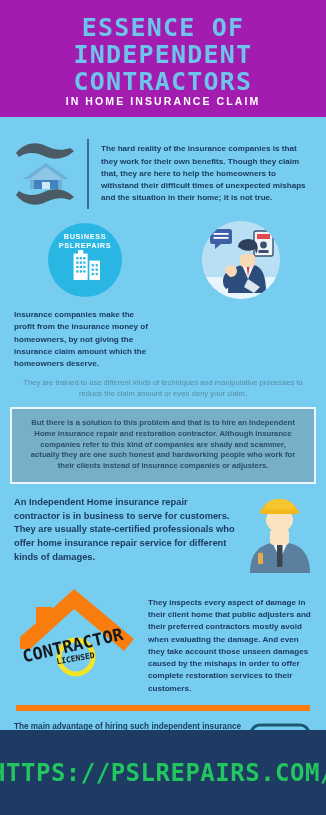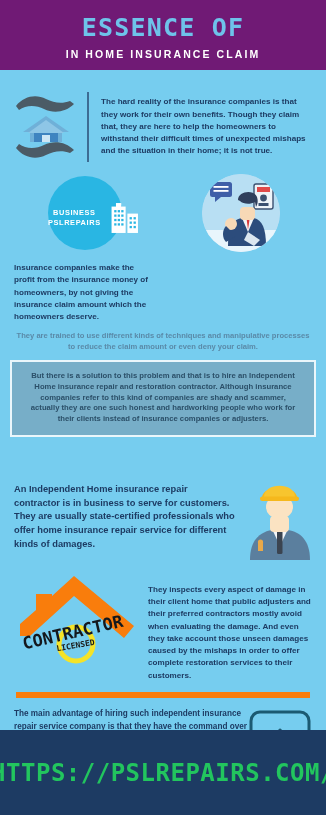--- a/index.html
+++ b/index.html
@@ -7,74 +7,74 @@
   body {
     font-family:"Liberation Sans", sans-serif;
     background:#76cdef;
     position:relative;
     overflow:hidden;
   }
   .page { width:326px; height:815px; position:relative; background:#76cdef; }
 
   
   .header {
-    background:#701a75;
+    background:#a21caf;
     padding:14px 10px 10px;
     text-align:center;
   }
   .header h1 {
     font-family:"DejaVu Sans Mono", monospace;
     color:#6ec3ea;
     font-size:25px;
     line-height:1.08;
     font-weight:bold;
     letter-spacing:1.2px;
     text-transform:uppercase;
   }
   .header .subtitle {
-    margin-top:7px;
+    margin-top:0;
     color:#ffffff;
     font-size:10.5px;
     font-weight:bold;
     letter-spacing:2.1px;
     text-transform:uppercase;
   }
   .header-rule { height:5px; background:#76cdef; }
 
   
   .body-text {
     color:#1d3b63;
     font-size:8.1px;
     line-height:1.52;
     font-weight:bold;
   }
   .muted-text {
     color:#5a8aa8;
     font-size:7.6px;
     line-height:1.42;
-    font-weight:bold;
+    font-weight:normal;
     text-align:center;
   }
 
   
   .block1 { display:flex; padding:15px 14px 4px; align-items:center; gap:9px;justify-content:center; }
   .hands-icon { flex:0 0 64px; height:74px; position:relative; }
   .divider-v { width:2px; background:#3d6c93; align-self:stretch; margin:2px 3px 2px 0; }
   .block1 .body-text { flex:1; }
 
   
   .two-col { display:flex; padding:6px 14px 0; gap:14px; }
   .col { flex:1; }
   .col-figure { height:78px; display:flex; align-items:center; justify-content:center; }
   .col .body-text { margin-top:10px; }
 
   .biz-circle {
     width:74px; height:74px; border-radius:50%;
     background:#29b6e3;
-    display:flex; flex-direction:row;
+    display:flex; flex-direction:column;
     align-items:center; justify-content:flex-start;
     padding-top:9px;
   }
   .biz-circle .cap {
     color:#ffffff; font-size:7.4px; font-weight:bold;
     letter-spacing:.6px; line-height:1.22; text-align:center;
   }
 
   .adjuster-circle {
     width:78px; height:78px; border-radius:50%;
@@ -91,21 +91,21 @@
     background:#77aec8;
     border:2px solid #eaf6fb;
     padding:9px 16px 10px;
   }
   .callout p {
     color:#2b4f68; font-size:7.7px; line-height:1.4;
     font-weight:bold; text-align:center;
   }
 
   
-  .block3 { position:relative; padding:12px 14px 6px; min-height:72px;margin-top:34px; }
+  .block3 { position:relative; padding:12px 14px 6px; min-height:72px; }
   .block3 .body-text {
     width:222px; font-size:9.3px; line-height:1.48; font-weight:bold;
   }
   .worker {
     position:absolute; right:12px; bottom:-2px; width:70px; height:88px;
   }
 
   
   .block4 { display:flex; padding:6px 12px 0; gap:6px; align-items:flex-start; }
   .contractor-logo { flex:0 0 130px; height:98px; position:relative; }
@@ -131,20 +131,22 @@
   svg { display:block; overflow:visible; }
 </style>
 </head>
 <body>
 
 <div class="page">
 
   <div class="header">
     <h1>
       <div>ESSENCE OF</div>
+      <div>INDEPENDENT</div>
+      <div>CONTRACTORS</div>
     </h1>
     <div class="subtitle">IN HOME INSURANCE CLAIM</div>
   </div>
   <div class="header-rule"></div>
 
   <div class="block1">
     <div class="hands-icon">
       <svg viewBox="0 0 64 74" width="64" height="74">
         <path d="M2 16 C10 6 22 4 32 9 C40 13 48 14 56 11 L60 14 C52 22 40 24 30 19 C22 15 12 15 5 20 Z" fill="#4b5b66"></path>
         <path d="M2 58 C10 68 22 70 32 65 C40 61 48 60 56 63 L60 60 C52 52 40 50 30 55 C22 59 12 59 5 54 Z" fill="#4b5b66"></path>

